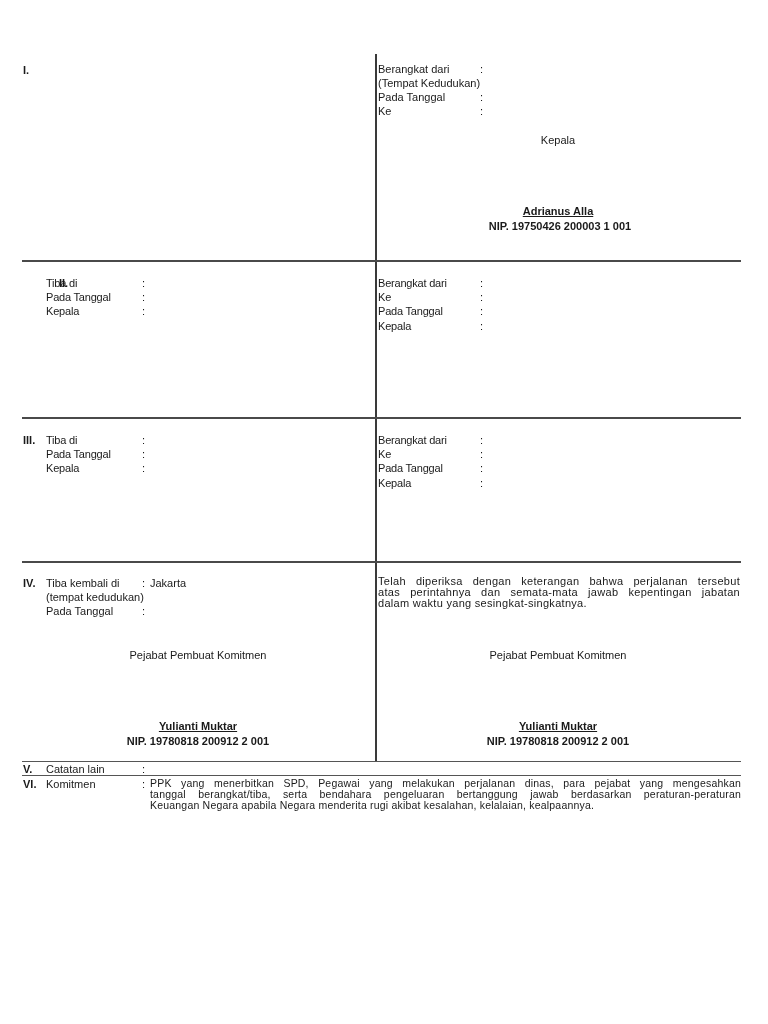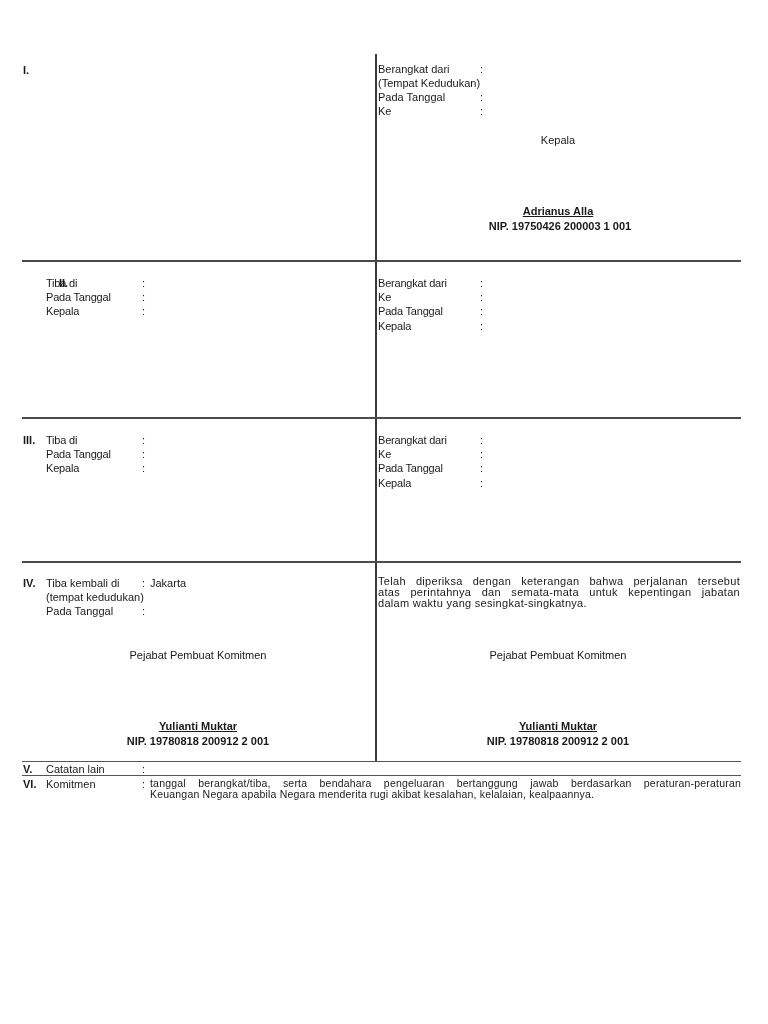--- a/index.html
+++ b/index.html
@@ -169,21 +169,21 @@
     </div>
 
     <div class="abs center" style="left:20px; width:356px; top:648px;">Pejabat Pembuat Komitmen</div>
     <div class="abs center name" style="left:20px; width:356px; top:719px;">Yulianti Muktar</div>
     <div class="abs center bold" style="left:20px; width:356px; top:734px;">NIP. 19780818 200912 2 001</div>
   </div>
 
   <div>
     <div class="abs" style="left:378px; top:576px; width:362px;">
       <div class="just" style="line-height:11px; letter-spacing:0.3px;">Telah diperiksa dengan keterangan bahwa perjalanan tersebut</div>
-      <div class="just" style="line-height:11px; letter-spacing:0.3px;">atas perintahnya dan semata-mata untuk kepentingan jabatan</div>
+      <div class="just" style="line-height:11px; letter-spacing:0.3px;">atas perintahnya dan semata-mata jawab kepentingan jabatan</div>
       <div class="just last" style="line-height:11px; letter-spacing:0.3px;">dalam waktu yang sesingkat-singkatnya.</div>
     </div>
 
     <div class="abs center" style="left:378px; width:360px; top:648px;">Pejabat Pembuat Komitmen</div>
     <div class="abs center name" style="left:378px; width:360px; top:719px;">Yulianti Muktar</div>
     <div class="abs center bold" style="left:378px; width:360px; top:734px;">NIP. 19780818 200912 2 001</div>
   </div>
 </div>
 
 <div>
@@ -191,16 +191,17 @@
   <div class="abs" style="left:46px; top:762px;">Catatan lain</div>
   <div class="abs" style="left:142px; top:762px;">:</div>
   <div class="abs" style="left:150px; top:762px; width:590px; height:13px;"></div>
 </div>
 
 <div>
   <div class="abs roman" style="left:23px; top:777px;">VI.</div>
   <div class="abs" style="left:46px; top:777px;">Komitmen</div>
   <div class="abs" style="left:142px; top:777px;">:</div>
   <div class="abs" style="left:150px; top:778px; width:591px;">
+    <div class="just" style="line-height:11px; font-size:10.5px; letter-spacing:0.2px;">PPK yang menerbitkan SPD, Pegawai yang melakukan perjalanan dinas, para pejabat yang mengesahkan</div>
     <div class="just" style="line-height:11px; font-size:10.5px; letter-spacing:0.2px;">tanggal berangkat/tiba, serta bendahara pengeluaran bertanggung jawab berdasarkan peraturan-peraturan</div>
     <div class="just last" style="line-height:11px; font-size:10.5px; letter-spacing:0.2px;">Keuangan Negara apabila Negara menderita rugi akibat kesalahan, kelalaian, kealpaannya.</div>
   </div>
 </div>
 
 </body></html>

